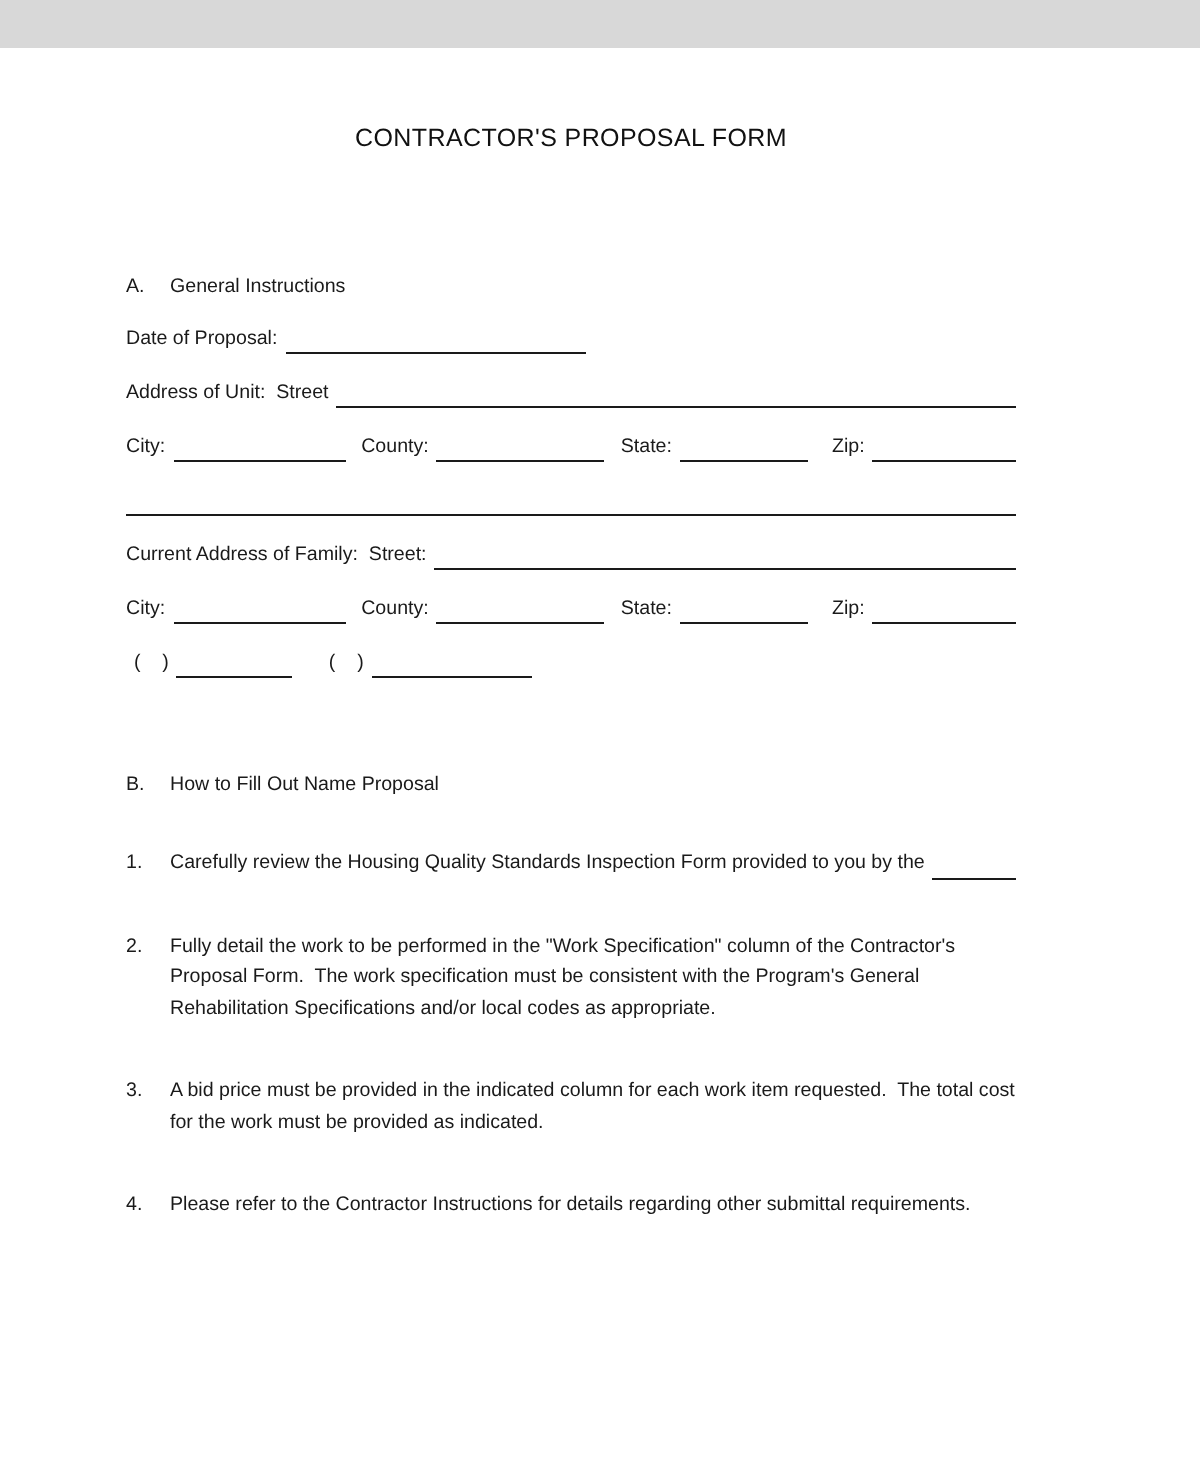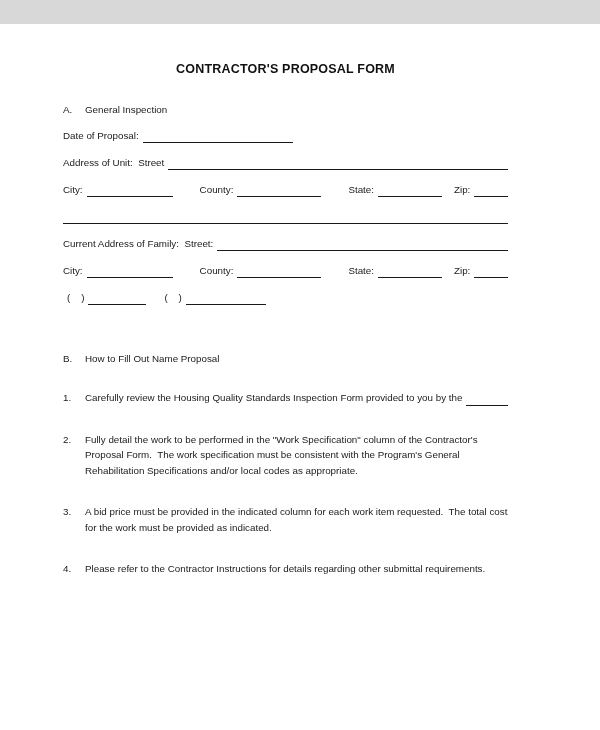--- a/index.html
+++ b/index.html
@@ -9,44 +9,44 @@
     font-family:"Liberation Sans", sans-serif;
     font-size:9.8px;
     color:#1a1a1a;
     overflow:hidden;
   }
   .top-bar { height:24px; width:100%; background:#d8d8d8; }
   .page { padding:38px 92px 0 63px; }
 
   .title {
     text-align:center;
-    font-weight:bold;
+    font-weight:normal;
     font-size:12.5px;
     letter-spacing:0.2px;
-    margin-bottom:28px;
+    margin-bottom:62px;
     color:#111;
   }
 
   .section-heading { display:flex; margin-bottom:13px; }
   .sec-letter { width:22px; flex:0 0 22px; }
 
   .row { display:flex; align-items:flex-end; margin-bottom:12px; line-height:15px; min-height:15px; }
   .label { white-space:pre; }
   .pre { white-space:pre-wrap; }
   .nowrap { white-space:pre; }
 
   .blank {
     display:inline-block;
     border-bottom:1px solid #1a1a1a;
     height:14px;
     flex:0 0 auto;
   }
   .blank.flex { flex:1 1 auto; }
   .ml4 { margin-left:4px; }
-  .ml9 { margin-left:27px; }
+  .ml9 { margin-left:8px; }
   .ml12 { margin-left:12px;text-align:center; }
   .ml18 { margin-left:18px; }
 
   .section-b-heading { margin-top:48px; margin-bottom:26px; }
 
   .list-item { display:flex; margin-bottom:26px; line-height:15.5px; }
   .list-num { width:22px; flex:0 0 22px; }
   .item-body { flex:1 1 auto; }
   .item-line { display:flex; align-items:flex-end; }
 </style>
@@ -54,21 +54,21 @@
 <body>
 
 <div class="top-bar"></div>
 
 <div class="page">
 
   <div class="title">CONTRACTOR'S PROPOSAL FORM</div>
 
   <div class="section-heading">
     <span class="sec-letter">A.</span>
-    <span class="pre">General Inspection</span>
+    <span class="pre">General Instructions</span>
   </div>
 
   <div class="row">
     <span class="label">Date of Proposal:</span>
     <span class="blank ml4" style="width:150px"></span>
   </div>
 
   <div class="row">
     <span class="label">Address of Unit:  Street</span>
     <span class="blank flex ml4"></span>

